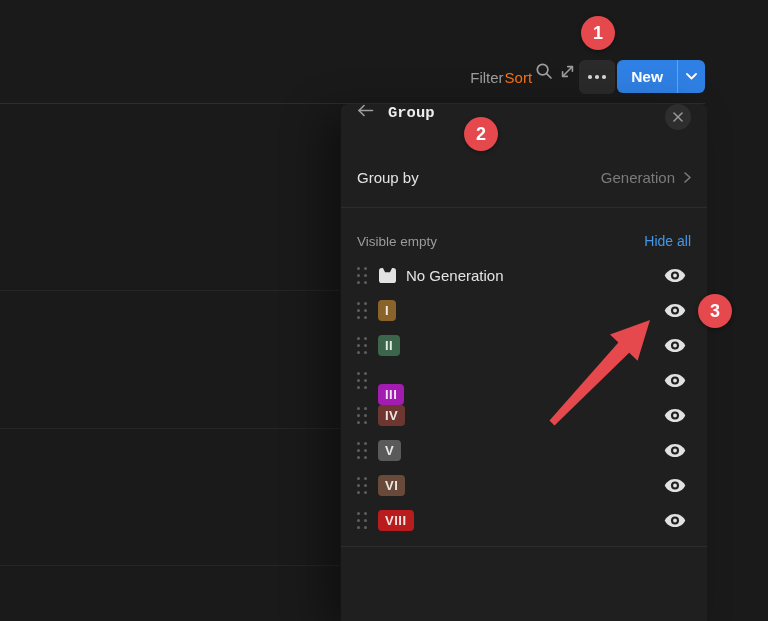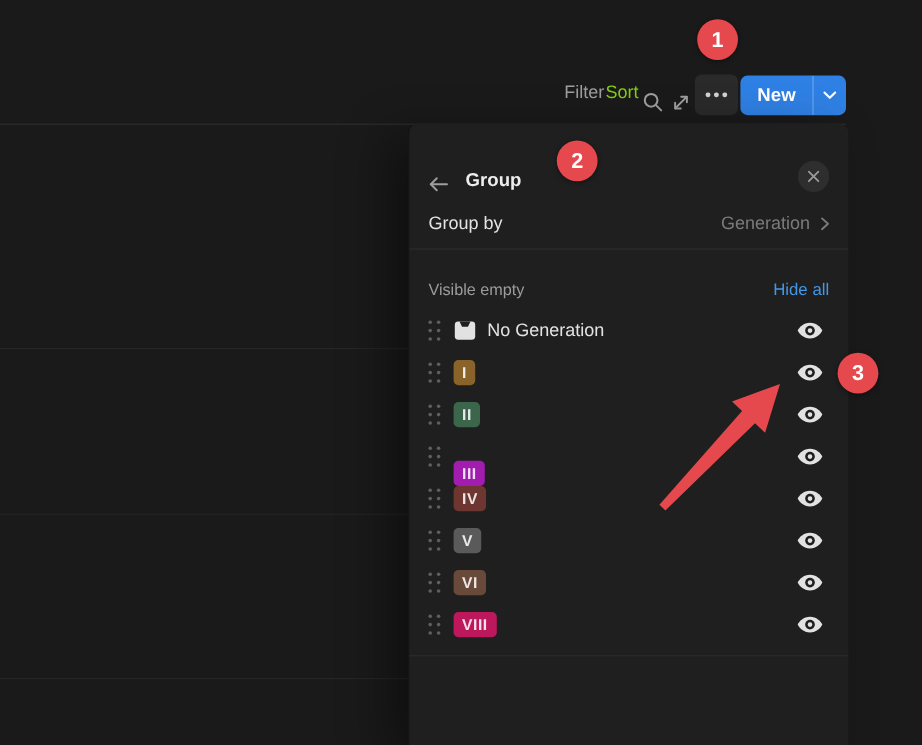--- a/index.html
+++ b/index.html
@@ -6,25 +6,25 @@
   body {
     width:768px; height:621px; position:relative; overflow:hidden;
     background:#1a1a1a;
     font-family:"Liberation Sans", sans-serif;
     -webkit-font-smoothing:antialiased;
   }
 
   
   .toolbar {
     position:absolute; top:60px; left:0; right:63px; height:36px;
-    display:flex; align-items:flex-end; justify-content:flex-end; gap:1px;
+    display:flex; align-items:flex-start; justify-content:flex-end; gap:1px;
     z-index:2;
   }
   .tool-text { font-size:15px; color:#9e9e9e; cursor:pointer; line-height:36px; }
-  .tool-text.blue { color:#84cc16; }
+  .tool-text.blue { color:#f97316; }
   .icon-btn { width:22px; height:22px; display:flex; align-items:center; justify-content:center; cursor:pointer; }
   .more-btn {
     width:36px; height:34px; border-radius:6px; background:#2a2a2a;
     display:flex; align-items:center; justify-content:center; gap:3.5px; cursor:pointer;
   }
   .more-btn .dot { width:3.5px; height:3.5px; border-radius:50%; background:#d2d2d2; }
   .new-btn {
     height:33px; border-radius:6px; background:#2f80e4; color:#fff;
     display:flex; align-items:stretch; overflow:hidden; cursor:pointer; margin-left:1px;
   }
@@ -38,29 +38,29 @@
   .row-line.l1 { top:290px; } .row-line.l2 { top:428px; } .row-line.l3 { top:565px; }
 
   
   .panel {
     position:absolute; left:341px; top:104px; width:366px; height:517px;
     background:#1f1f1f; box-sizing:border-box; padding:0 16px;
     border-radius:6px 6px 0 0;
     box-shadow:-1px 0 0 #141414, -18px 10px 40px rgba(0,0,0,0.40);
     z-index:5;
   }
-  .panel-header { height:56px; display:flex; align-items:flex-end; }
+  .panel-header { height:56px; display:flex; align-items:flex-start;font-family:Liberation Mono, monospace; }
   .back-btn { display:flex; align-items:center; cursor:pointer; }
   .panel-title { color:#ededed; font-size:15.5px; font-weight:700; margin-left:14px; }
   .close-btn {
     margin-left:auto; width:26px; height:26px; border-radius:50%; background:#2e2e2e;
     display:flex; align-items:center; justify-content:center; cursor:pointer;
   }
 
-  .setting-row { height:35px; display:flex; align-items:flex-end; cursor:pointer;gap:48px; }
+  .setting-row { height:35px; display:flex; align-items:center; cursor:pointer;gap:48px; }
   .setting-label { color:#e3e3e3; font-size:15px; }
   .setting-value { margin-left:auto; display:flex; align-items:center; gap:9px; color:#7b7b7b; font-size:15px; }
 
   .toggle { margin-left:auto; width:44px; height:21px; border-radius:11px; background:#414141; position:relative; cursor:pointer; }
   .toggle .knob { position:absolute; left:2px; top:2px; width:17px; height:17px; border-radius:50%; background:#ffffff; }
 
   .panel-divider { height:1px; background:#2c2c2c; margin:12px -16px 0; }
   .panel-divider.bottom { margin-top:8px; }
 
   .section-header { margin-top:16px; height:34px; display:flex; align-items:center; }
@@ -314,21 +314,21 @@
       <div class="group-row">
     <span class="drag-handle">
           <i></i>
           <i></i>
           <i></i>
           <i></i>
           <i></i>
           <i></i>
         </span>
 
-    <span class="badge" style="background: #be185d;">VIII</span>
+    <span class="badge" style="background: #b91c1c;">VIII</span>
 
     <span class="eye">
       <svg width="22" height="15" viewBox="0 0 24 16">
             <path d="M12 0.8 C6.2 0.8 2.2 4.8 0.8 8 C2.2 11.2 6.2 15.2 12 15.2 C17.8 15.2 21.8 11.2 23.2 8 C21.8 4.8 17.8 0.8 12 0.8 Z" fill="#e2e2e2"></path>
             <circle cx="12" cy="8" r="4.4" fill="#1f1f1f"></circle>
             <circle cx="12" cy="8" r="2.1" fill="#e2e2e2"></circle>
           </svg>
     </span>
   </div>
     </div>

